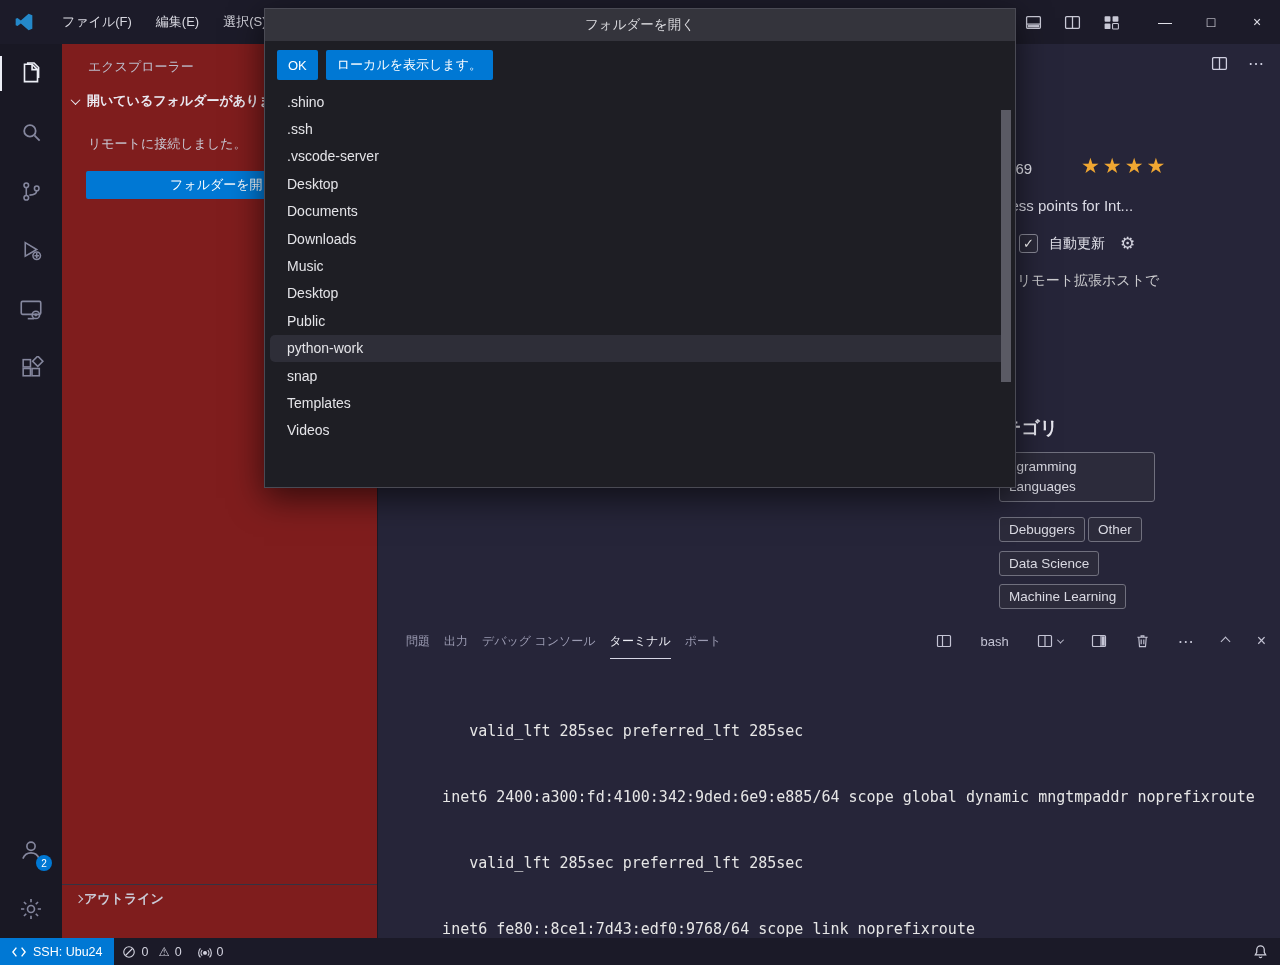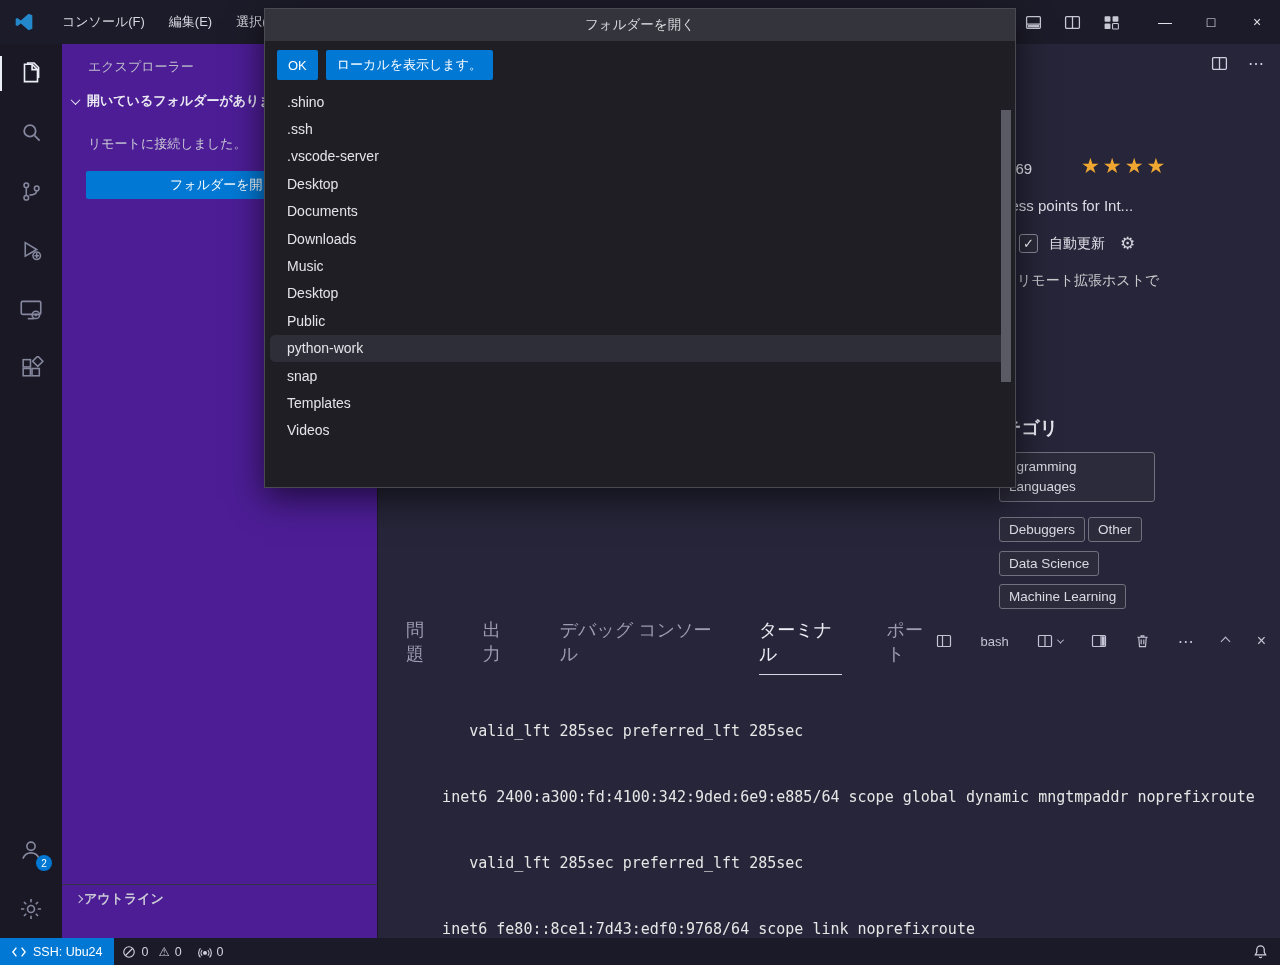--- a/index.html
+++ b/index.html
@@ -27,21 +27,21 @@
   .ab-icon.active { color:#eceef6; }
   .ab-icon.active::before { content:""; position:absolute; left:0; top:12px; bottom:12px;
              width:2px; background:#eceef6; }
   .ab-bottom { margin-top:auto; display:flex; flex-direction:column; align-items:center; }
   .badge { position:absolute; right:10px; bottom:8px; min-width:16px; height:16px; border-radius:8px;
            background:#0078d4; color:#fff; font-size:10px; display:flex; align-items:center;
            justify-content:center; padding:0 3px; }
 
   
   .sidebar { position:absolute; left:62px; top:44px; width:316px; height:894px;
-             background:#4c1d95; border-right:1px solid #1b1a26; }
+             background:#7f1d1d; border-right:1px solid #1b1a26; }
   .sb-title { position:absolute; left:26px; top:14px; font-size:13px; color:#bcbcca; }
   .sb-section { position:absolute; left:10px; top:48px; display:flex; align-items:center; gap:8px;
                 font-size:13px; font-weight:bold; color:#eaeaf2; }
   .sb-remote { position:absolute; left:26px; top:91px; font-size:13px; color:#c9c9d4; }
   .sb-open-btn { position:absolute; left:24px; top:127px; width:274px; height:28px;
                  background:#0078d4; border-radius:2px; color:#fff; font-size:13px;
                  display:flex; align-items:center; justify-content:center; }
   .sb-bottom { position:absolute; left:0; right:0; top:840px; }
   .sb-row { height:28px; border-top:1px solid #343342; display:flex; align-items:center;
             gap:2px; padding-left:14px; font-size:13px; font-weight:bold; color:#cacad6; }
@@ -63,21 +63,21 @@
          font-size:13.5px; padding:4px 9px; display:inline-block; }
   .tag-big { position:absolute; left:621px; top:408px; width:156px; height:50px; line-height:20px; }
   .tag-r2a { position:absolute; left:621px; top:473px; }
   .tag-r2b { position:absolute; left:710px; top:473px; }
   .tag-r3 { position:absolute; left:621px; top:507px; }
   .tag-r4 { position:absolute; left:621px; top:540px; }
 
   
   .panel { position:absolute; left:378px; top:622px; width:902px; height:316px; background:#262539; }
   .panel-header { height:38px; display:flex; align-items:center; padding:0 14px 0 28px; }
-  .panel-tabs { display:flex; gap:44px; font-size:18px; color:#9b9bb2; }
+  .panel-tabs { display:flex; gap:14px; font-size:12px; color:#9b9bb2; }
   .panel-tab { padding:10px 0 8px 0; }
   .panel-tab.active { color:#ecECF4; border-bottom:1px solid #d6d6e4; color:#ecedf4; }
   .panel-actions { margin-left:auto; display:flex; align-items:center; gap:28px; color:#c4c4d4; font-size:13px;justify-content:space-between; }
   .terminal { position:absolute; left:0; top:54px; right:0; bottom:0; white-space:pre;
               font-family:"DejaVu Sans Mono",monospace; font-size:15px; line-height:22px; color:#e6e6e6; }
   .t-line { position:relative; height:22px; padding-left:28px; }
 
   
   .statusbar { position:absolute; left:0; top:938px; width:1280px; height:27px; background:#1b1a28;
                display:flex; align-items:center; font-size:12.5px; color:#d2d2de; }
@@ -117,21 +117,21 @@
 
 <div id="app">
 
   <div class="titlebar">
     <span class="logo">
       <svg width="20" height="20" viewBox="0 0 24 24">
           <path fill="#2489ca" d="M17.5 2 8.2 10.3 4.2 7.2 2 8.2v7.6l2.2 1 4-3.1 9.3 8.3 4.5-2V4z"></path>
         </svg>
     </span>
     <div class="menu">
-      <span class="menu-item">コンソール(F)</span>
+      <span class="menu-item">ファイル(F)</span>
       <span class="menu-item">編集(E)</span>
       <span class="menu-item">選択(S)</span>
     </div>
     <div class="tb-spacer"></div>
     <div class="layout-icons">
       <span>
         <svg width="17" height="17" viewBox="0 0 16 16" fill="none" stroke="currentColor" stroke-width="1.2">
             <rect x="1.5" y="2.5" width="13" height="11" rx="1"></rect>
             <path d="M1.5 9.5h13"></path>
             <rect x="2.6" y="10.4" width="10.8" height="2.2" fill="currentColor" stroke="none"></rect>

